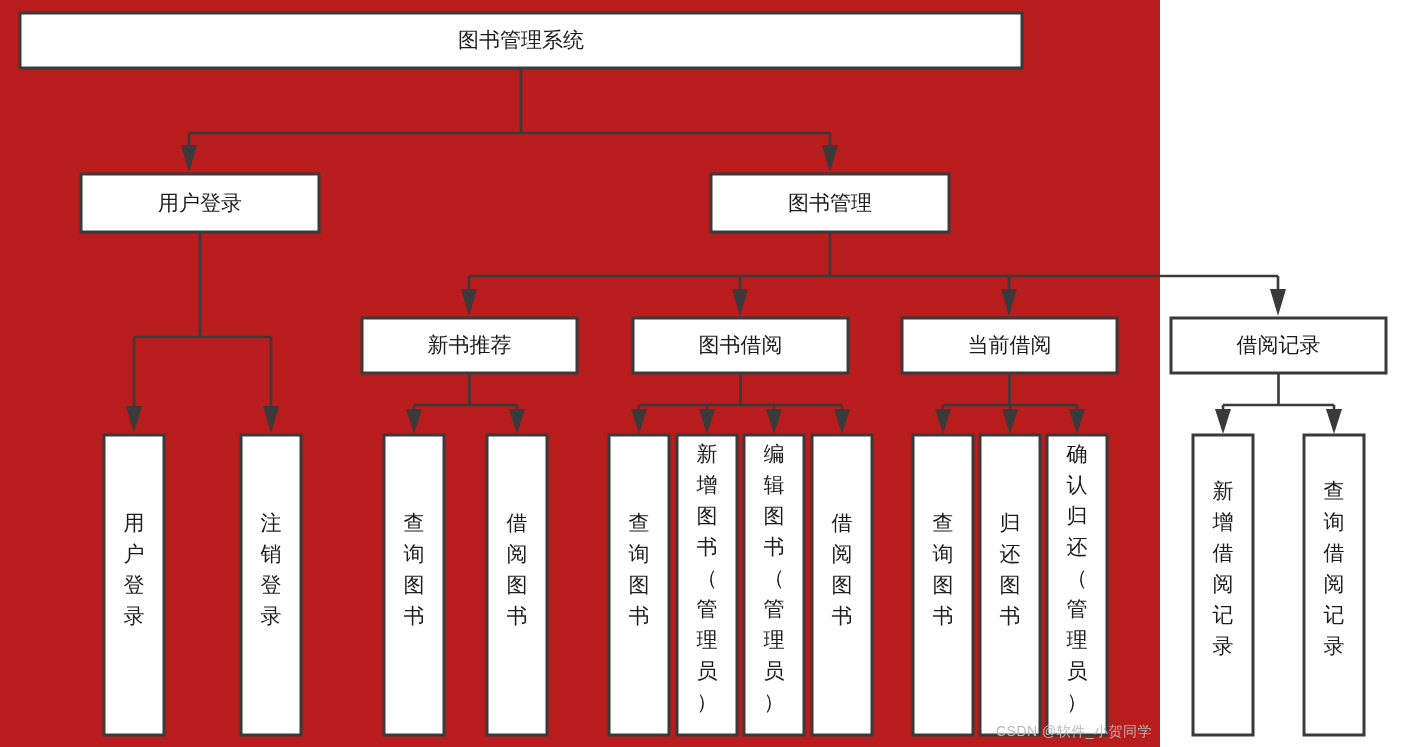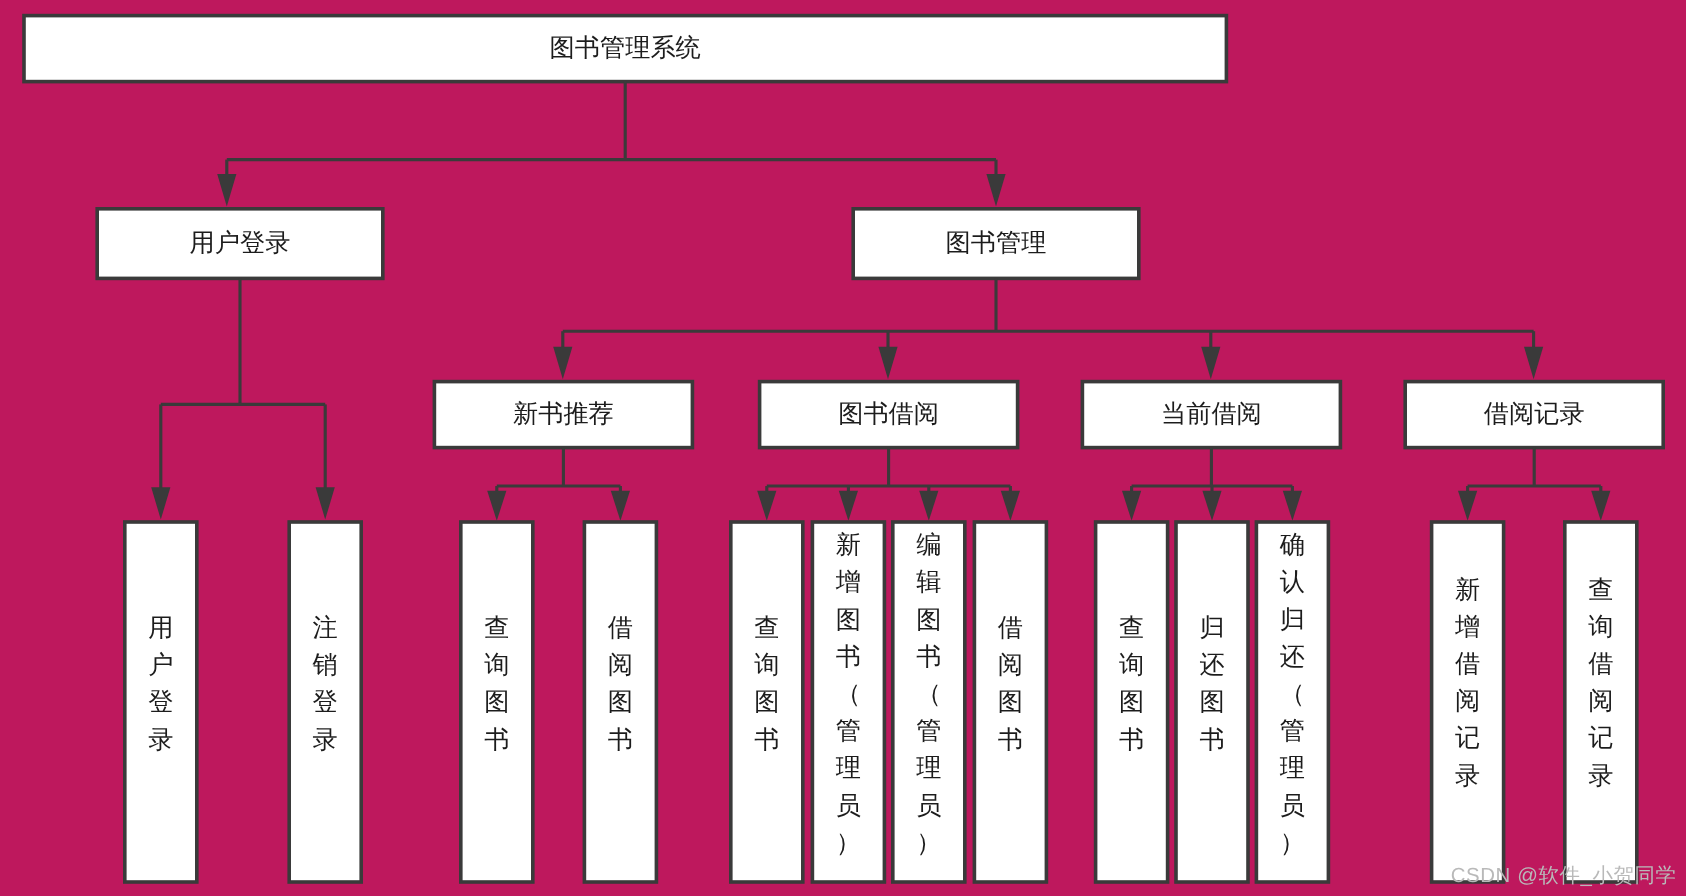--- a/index.html
+++ b/index.html
@@ -8,23 +8,23 @@
     background: #ffffff;
   }
   body {
     width: 1405px;
     height: 747px;
     font-family: "Liberation Sans", "DejaVu Sans", sans-serif;
     overflow: hidden;
   }
   #diagram-root {
     position: relative;
-    width: 1405px;
+    width: 1160px;
     height: 747px;
-    background: #be185d;
+    background: #b91c1c;
   }
   svg#tree-svg {
     position: absolute;
     left: 0;
     top: 0;
     width: 1405px;
     height: 747px;
   }
   .node-box {
     fill: #ffffff;
@@ -52,21 +52,21 @@
     font-family: "Liberation Sans", "DejaVu Sans", sans-serif;
     font-size: 21px;
     fill: #1c1c1c;
     text-anchor: middle;
   }
   .watermark {
     position: absolute;
     right: 8px;
     bottom: 6px;
     font-family: "Liberation Sans", "DejaVu Sans", sans-serif;
-    font-size: 17px;
+    font-size: 14px;
     color: #b9b9b9;
     letter-spacing: 0.5px;
     white-space: nowrap;
     user-select: none;
   }
 </style>
 </head>
 <body>
 
 <div id="diagram-root">

